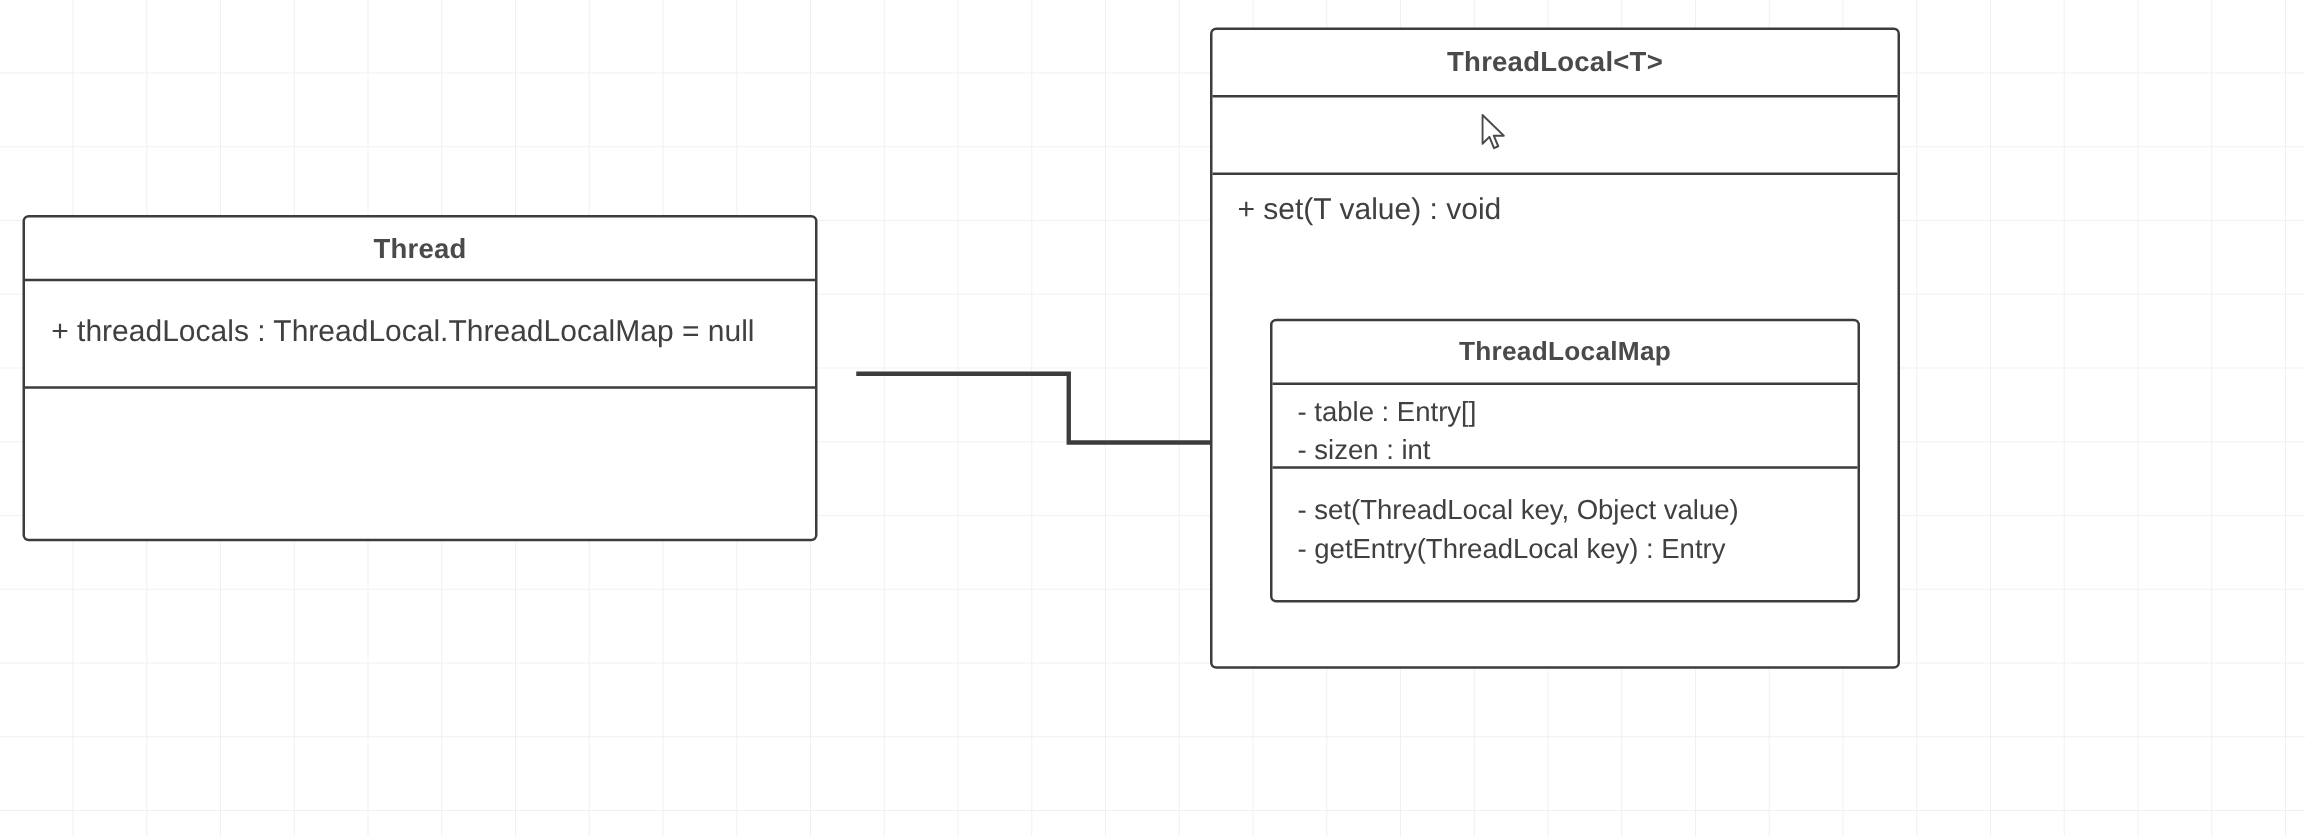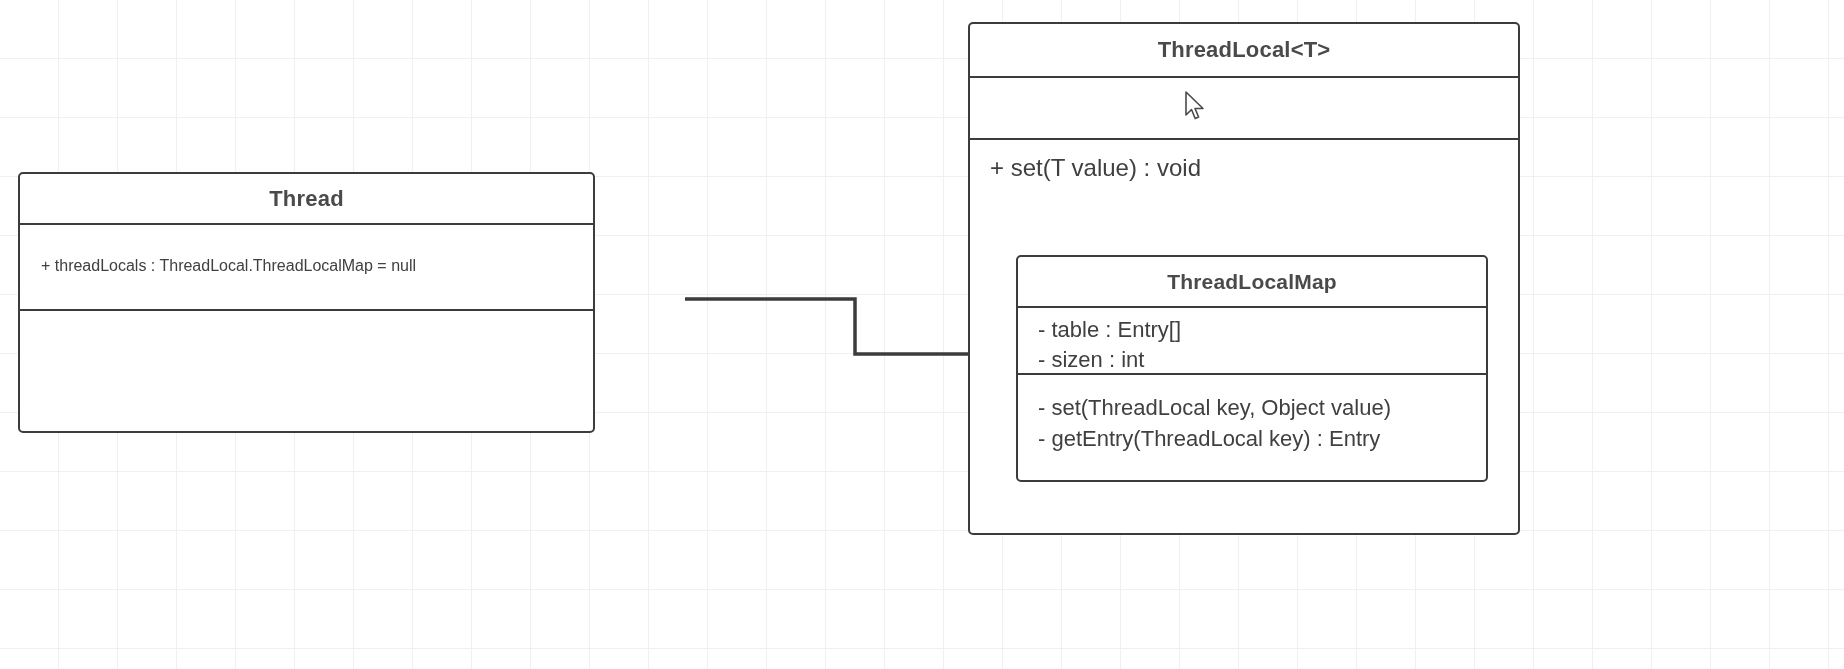--- a/index.html
+++ b/index.html
@@ -52,34 +52,34 @@
   }
   .uml-line {
     white-space: nowrap;
     color: #404040;
   }
 
   
   #thread-class {
     left: 18px;
     top: 172px;
-    width: 577px;
+    width: 636px;
     height: 261px;
   }
   #thread-class .uml-title {
     font-size: 22px;
     line-height: 49px;
     height: 49px;
   }
   #thread-attrs {
     height: 86px;
     padding: 26px 0 0 21px;
   }
   #thread-attrs .uml-line {
-    font-size: 16px;
+    font-size: 24px;
     line-height: 30px;
   }
   #thread-ops {
     flex: 1;
   }
 
   
   #threadlocal-class {
     left: 968px;
     top: 22px;

